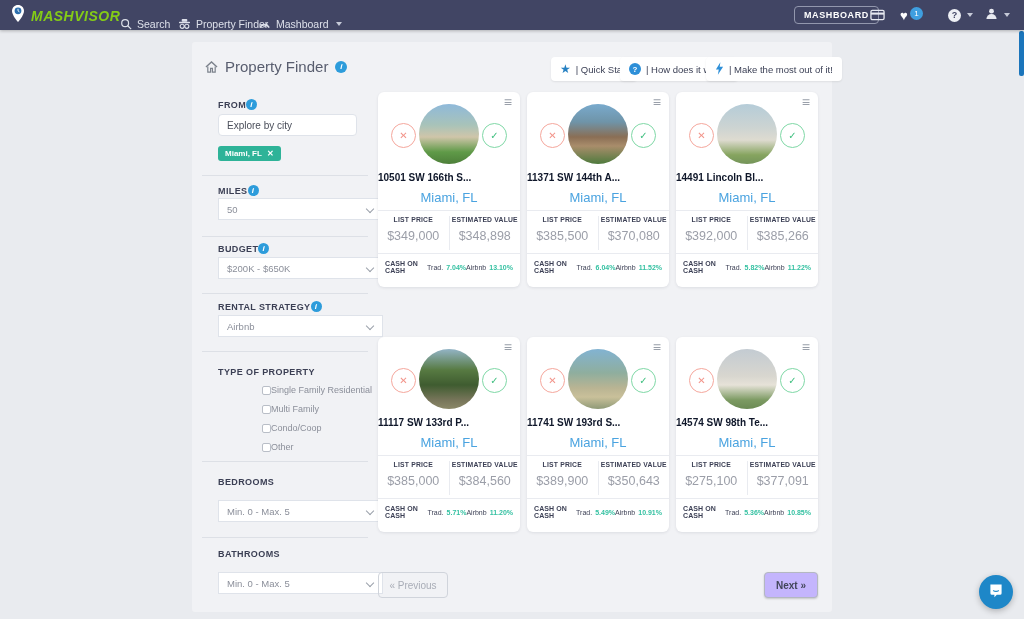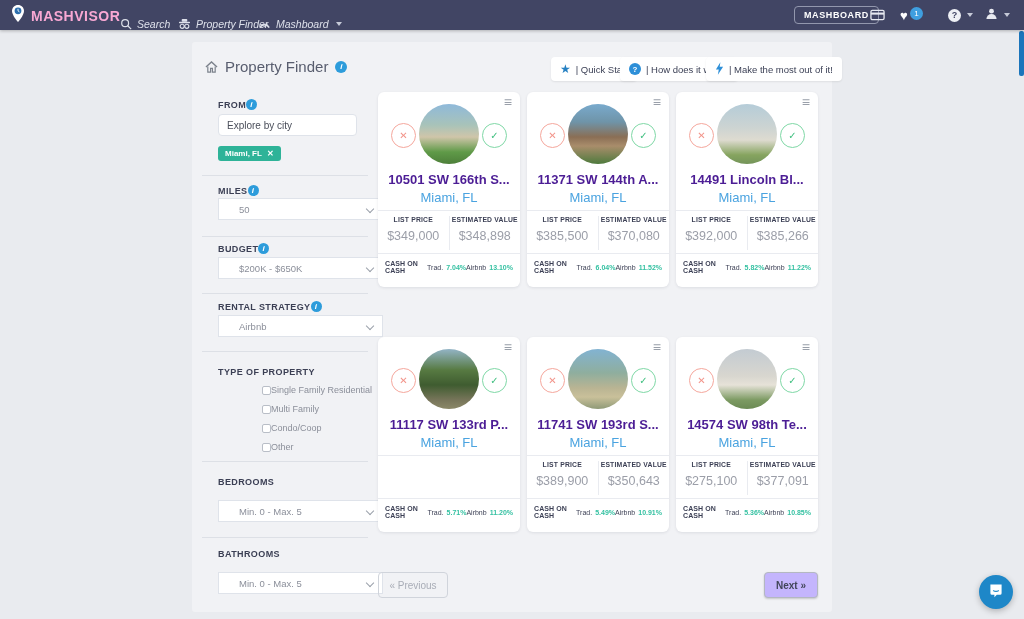--- a/index.html
+++ b/index.html
@@ -3,23 +3,23 @@
 <meta charset="utf-8">
 <style>
   * { margin:0; padding:0; box-sizing:border-box; font-family:"Liberation Sans", sans-serif; }
   html,body { width:1024px; height:619px; overflow:hidden; }
   body { background:#e9ebef; position:relative; }
 
   
   .navbar { position:absolute; top:0; left:0; width:1024px; height:30px; background:#414564; z-index:20;
             box-shadow:0 1px 3px rgba(0,0,0,.25); }
   .brand { position:absolute; left:10px; top:4px; display:flex; align-items:center; gap:5px; }
-  .brand-text { color:#f9a8d4; font-size:14px; font-weight:bold; letter-spacing:.5px; }
+  .brand-text { color:#84cc16; font-size:14px; font-weight:bold; letter-spacing:.5px;font-style:italic; }
   .nav-item { position:absolute; top:0; height:47px; display:flex; align-items:center; gap:5px;
-              color:#dde0ea; font-size:10.5px; cursor:pointer;font-style:italic; }
+              color:#dde0ea; font-size:10.5px; cursor:pointer; }
   .nav-item svg { display:block; }
   .caret { width:0; height:0; border-left:3.5px solid transparent; border-right:3.5px solid transparent;
            border-top:4px solid #c6cad8; margin-left:2px; }
   .mashboard-btn { position:absolute; left:794px; top:6px; height:18px; padding:0 9px; border:1px solid #9297ad;
                    border-radius:4px; color:#fff; font-size:9px; font-weight:bold; letter-spacing:.6px;
                    background:transparent; display:flex; align-items:center; cursor:pointer; }
   .nav-icon { position:absolute; top:0; height:30px; display:flex; align-items:center; color:#e7e9f0; cursor:pointer; }
   .heart-glyph { font-size:13px; color:#fff; }
   .badge { position:absolute; left:10px; top:7px; width:13px; height:13px; border-radius:50%; background:#3f9fe0;
            color:#fff; font-size:8px; display:flex; align-items:center; justify-content:center; }
@@ -43,42 +43,42 @@
   .pill-q { width:12px; height:12px; border-radius:50%; background:#2d8fd8; color:#fff; font-size:8px; font-weight:bold;
             display:flex; align-items:center; justify-content:center; }
 
   
   .f-label { position:absolute; left:218px; font-size:9px; font-weight:bold; letter-spacing:.4px; color:#3b3f54;
              display:flex; align-items:center; }
   .f-input { position:absolute; left:218px; width:139px; height:22px; background:#fff; border:1px solid #dfe3ea;
              border-radius:4px; font-size:10px; color:#4a4e5a; padding:0 8px; }
   .f-input::placeholder { color:#4a4e5a; opacity:1; }
   .f-select { position:absolute; left:218px; width:165px; height:22px; background:#fff; border:1px solid #dfe3ea;
-              border-radius:0; font-size:9.5px; color:#8b8f9a; display:flex; align-items:center; padding:0 20px;
+              border-radius:0; font-size:9.5px; color:#8b8f9a; display:flex; align-items:center; padding:0 8px;
               cursor:pointer; }
   .f-select .chev { position:absolute; right:9px; top:7px; width:6px; height:6px; border-right:1px solid #9aa0aa;
                     border-bottom:1px solid #9aa0aa; transform:rotate(45deg); }
   .f-div { position:absolute; left:202px; width:166px; height:1px; background:#dde0e6; }
   .tag { position:absolute; left:218px; top:146px; height:15px; background:#2eb398; border-radius:3px; color:#fff;
          font-size:8px; font-weight:bold; display:flex; align-items:center; gap:5px; padding:0 7px; cursor:pointer; }
   .tag .x { font-size:8px; }
   .chk-row { position:absolute; left:218px; display:flex; align-items:flex-end; gap:0; cursor:pointer;padding-left:44px; }
   .chk-box { width:9px; height:9px; border:1px solid #b9bec7; border-radius:2px; background:#fff; }
   .chk-label { font-size:9px; color:#8b8f9a; }
 
   
   .card { position:absolute; width:142px; height:195px; background:#fff; border-radius:6px;
           box-shadow:0 1px 3px rgba(40,45,70,.10); }
   .card .menu { position:absolute; right:8px; top:2px; font-size:14px; color:#9aa0aa; cursor:pointer; }
   .card .photo { position:absolute; left:41px; top:12px; width:60px; height:60px; border-radius:50%; }
   .circle-btn { position:absolute; top:31px; width:25px; height:25px; border-radius:50%; background:#fff;
                 display:flex; align-items:center; justify-content:center; font-size:10px; cursor:pointer; }
   .reject { left:13px; border:1px solid #f5a79d; color:#f2948a; }
   .accept { right:13px; border:1px solid #7fd8a6; color:#3fbf7f; }
-  .addr { position:absolute; left:0; top:80px; width:100%; text-align:center; color:#4c1d95; font-size:13px;
+  .addr { position:absolute; left:0; top:80px; width:100%; color:#0f172a; font-size:10px;
           font-weight:bold; cursor:pointer; white-space:nowrap; }
   .city { position:absolute; left:0; top:98px; width:100%; text-align:center; color:#4aa3e0; font-size:13px; cursor:pointer; }
   .card .hdiv1 { position:absolute; left:0; top:118px; width:100%; height:1px; background:#e9ebf0; }
   .card .hdiv2 { position:absolute; left:0; top:161px; width:100%; height:1px; background:#e9ebf0; }
   .price-row { position:absolute; left:0; top:122px; width:100%; height:38px; display:flex; }
   .price-col { flex:1; text-align:center; padding-top:2px; }
   .price-label { font-size:6.8px; font-weight:bold; letter-spacing:.2px; color:#3b3f54; }
   .price-value { font-size:12.5px; color:#9b9ea8; margin-top:6px; }
   .vdiv { width:1px; background:#e9ebf0; margin:2px 0; }
   .coc-row { position:absolute; left:7px; right:7px; top:168px; display:flex; justify-content:space-between;
@@ -404,20 +404,31 @@
   <div class="photo" style="background:linear-gradient(180deg,#93b4c6 0%,#577a42 35%,#3f5c30 60%,#77755a 85%,#8b8868 100%)"></div>
   <div class="circle-btn reject">
       <span>✕</span>
     </div>
   <div class="circle-btn accept">
       <span>✓</span>
     </div>
   <div class="addr">11117 SW 133rd P...</div>
   <div class="city">Miami, FL</div>
   <div class="hdiv1"></div>
+  <div class="price-row">
+    <div class="price-col">
+      <div class="price-label">LIST PRICE</div>
+      <div class="price-value">$385,000</div>
+    </div>
+    <div class="vdiv"></div>
+    <div class="price-col">
+      <div class="price-label">ESTIMATED VALUE</div>
+      <div class="price-value">$384,560</div>
+    </div>
+  </div>
   <div class="hdiv2"></div>
   <div class="coc-row">
     <b>CASH ON CASH</b>
     <span class="coc-pair">
         <span>Trad.</span>
         <span class="coc-val">5.71%</span>
       </span>
     <span class="coc-pair">
         <span>Airbnb</span>
         <span class="coc-val">11.20%</span>

